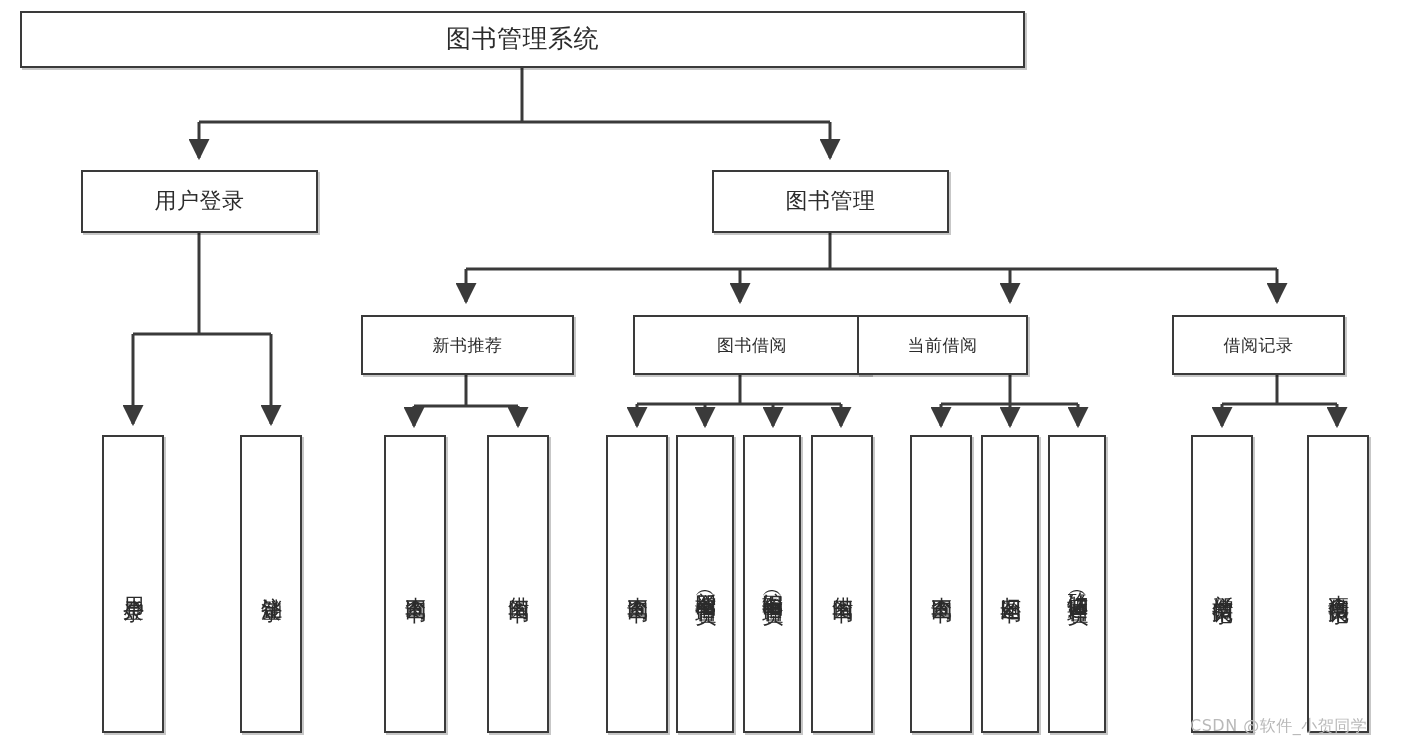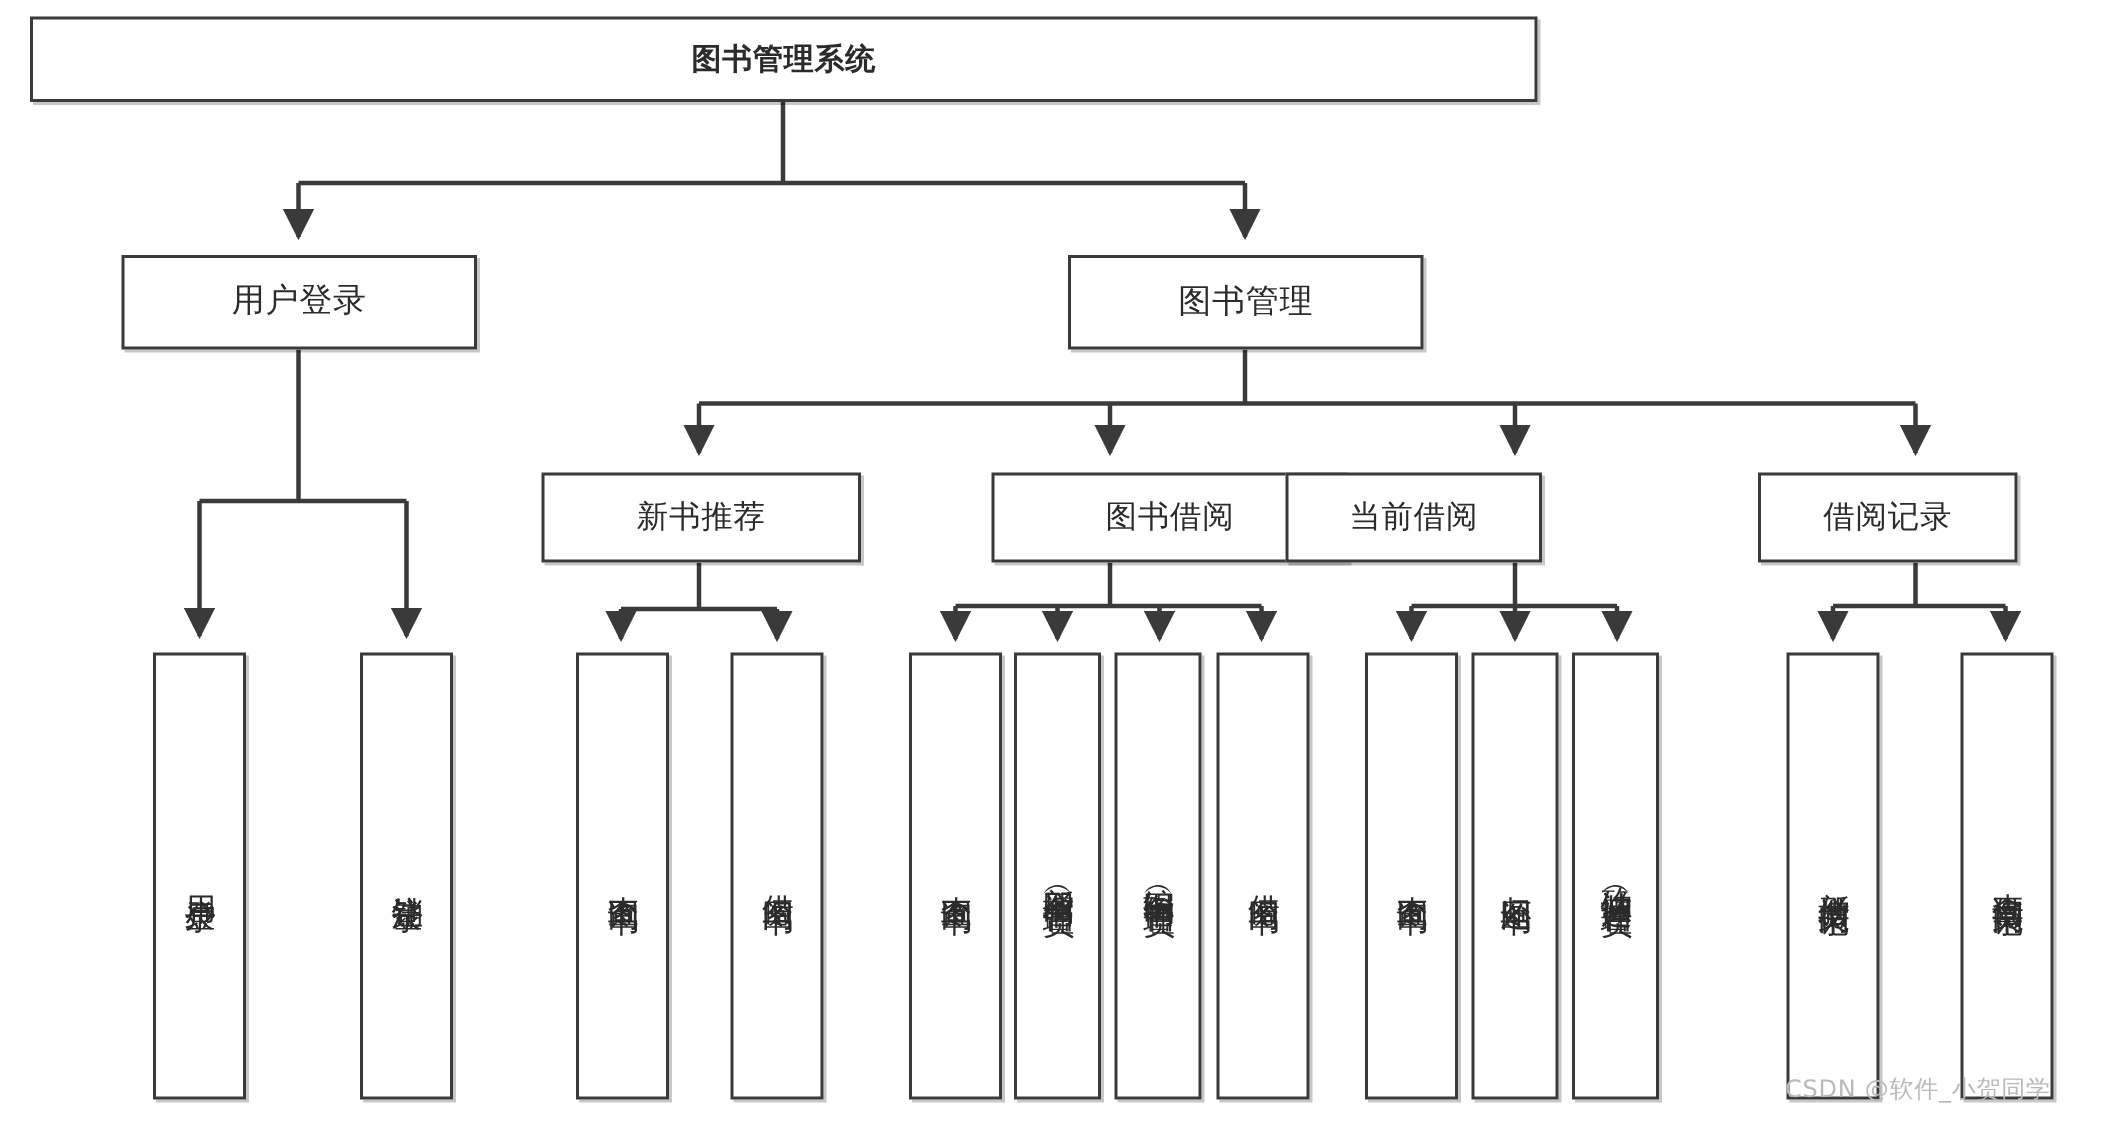--- a/index.html
+++ b/index.html
@@ -37,23 +37,23 @@
     box-shadow: 2px 2px 0 rgba(0,0,0,0.22);
   }
   .node .label {
     color: #2b2b2b;
     font-size: 22px;
     line-height: 1.22;
     letter-spacing: 0.5px;
     white-space: pre;
     text-align: center;
   }
-  .node.level-0 .label { font-size: 20px; font-weight: bold; }
+  .node.level-0 .label { font-size: 25px; }
   .node.level-1 .label { font-size: 22px; }
-  .node.level-2 .label { font-size: 21px; }
+  .node.level-2 .label { font-size: 17px; }
   
   .node.leaf {
     align-items: center;
     justify-content: center;
   }
   .node.leaf .label {
     writing-mode: vertical-rl;
     text-orientation: upright;
     font-size: 21px;
     line-height: 1.30;
@@ -135,21 +135,21 @@
   </div>
 
   <div class="node level-1" style="left:712px; top:170px; width:237px; height:63px;font-family:Liberation Serif, serif;">
     <span class="label">图书管理</span>
   </div>
 
   <div class="node level-2" style="left:361px; top:315px; width:213px; height:60px;">
     <span class="label">新书推荐</span>
   </div>
 
-  <div class="node level-2" style="left:633px; top:315px; width:238px; height:60px;margin-left:28px;">
+  <div class="node level-2" style="left:633px; top:315px; width:238px; height:60px;">
     <span class="label">图书借阅</span>
   </div>
 
   <div class="node level-2" style="left:857px; top:315px; width:171px; height:60px;">
     <span class="label">当前借阅</span>
   </div>
 
   <div class="node level-2" style="left:1172px; top:315px; width:173px; height:60px;">
     <span class="label">借阅记录</span>
   </div>

